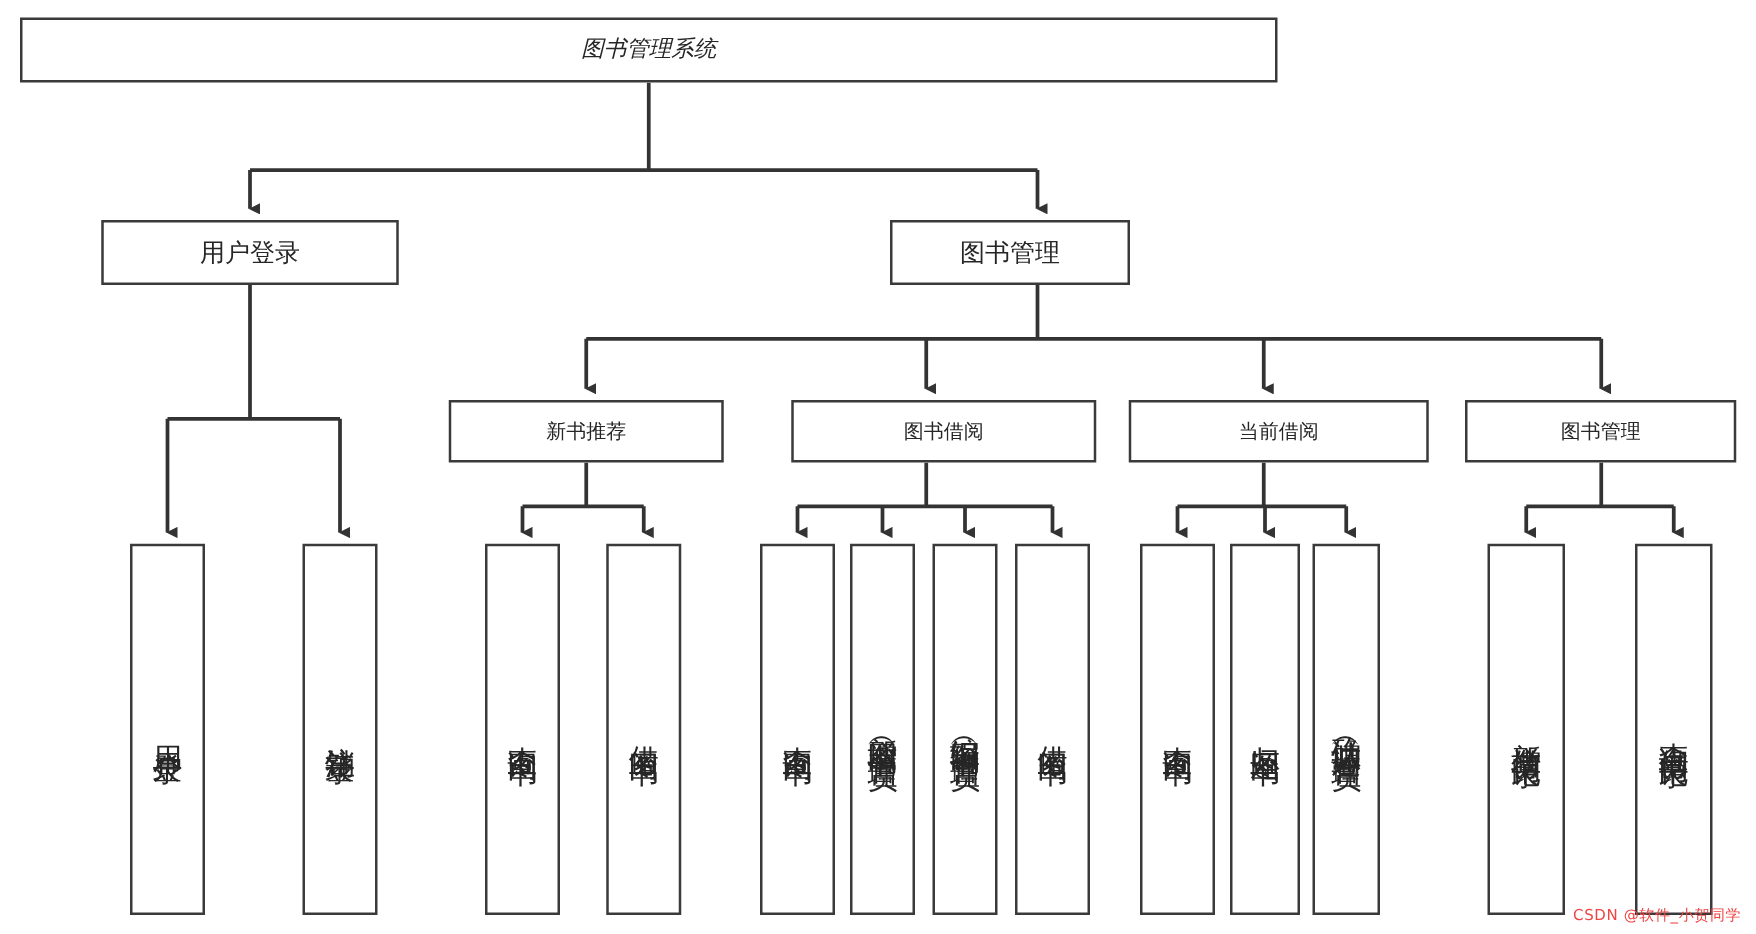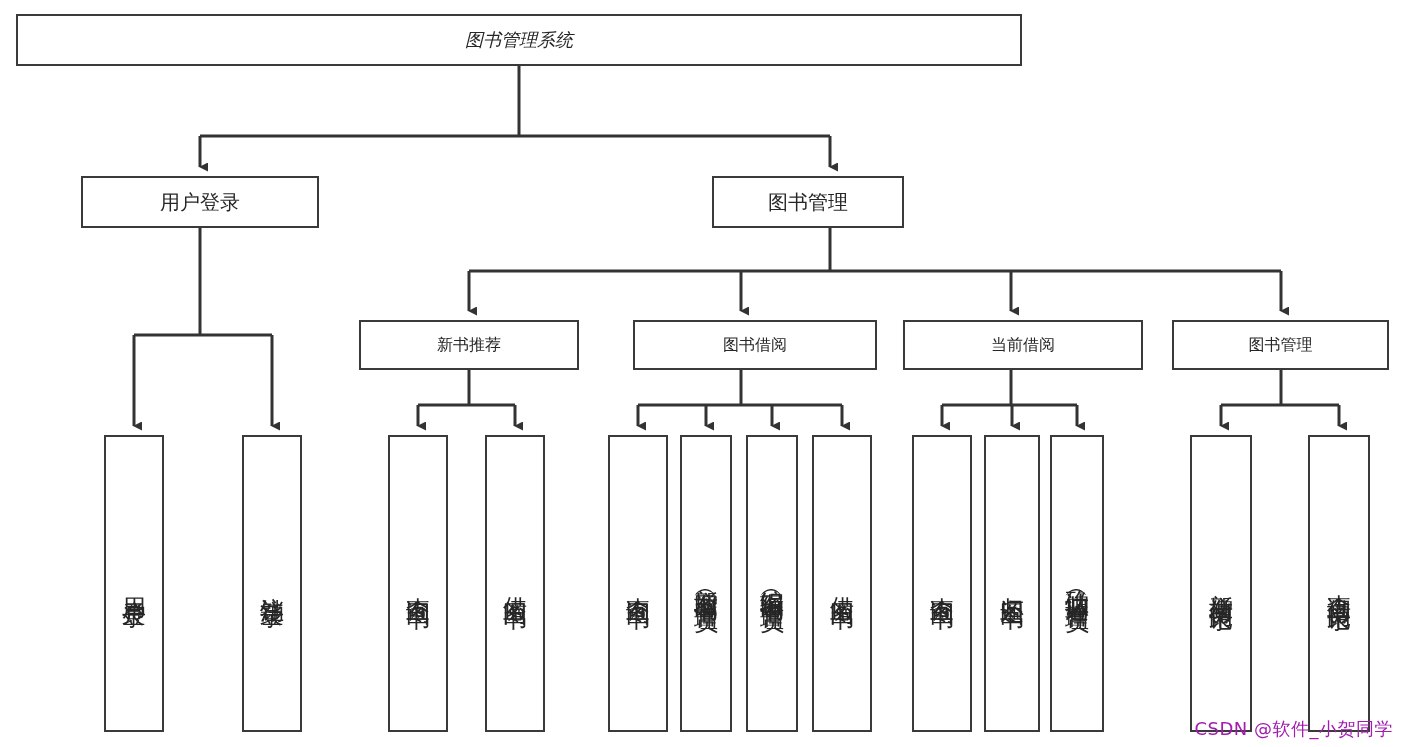--- a/index.html
+++ b/index.html
@@ -87,22 +87,22 @@
     font-size: 24px;
     letter-spacing: 3px;
     line-height: 1;
     white-space: nowrap;
   }
 
   .watermark {
     position: absolute;
     right: 12px;
     bottom: 6px;
-    font-size: 18px;
-    color: #a21caf;
+    font-size: 12px;
+    color: #ef4444;
     letter-spacing: 0.5px;
     z-index: 3;
     white-space: nowrap;
     font-family: "DejaVu Sans", "Liberation Sans", sans-serif;
   }
 </style>
 </head>
 <body>
 
 <div id="diagram-root">

